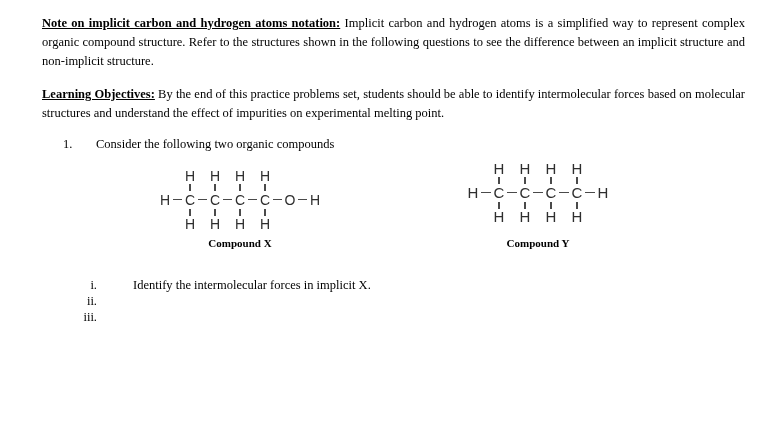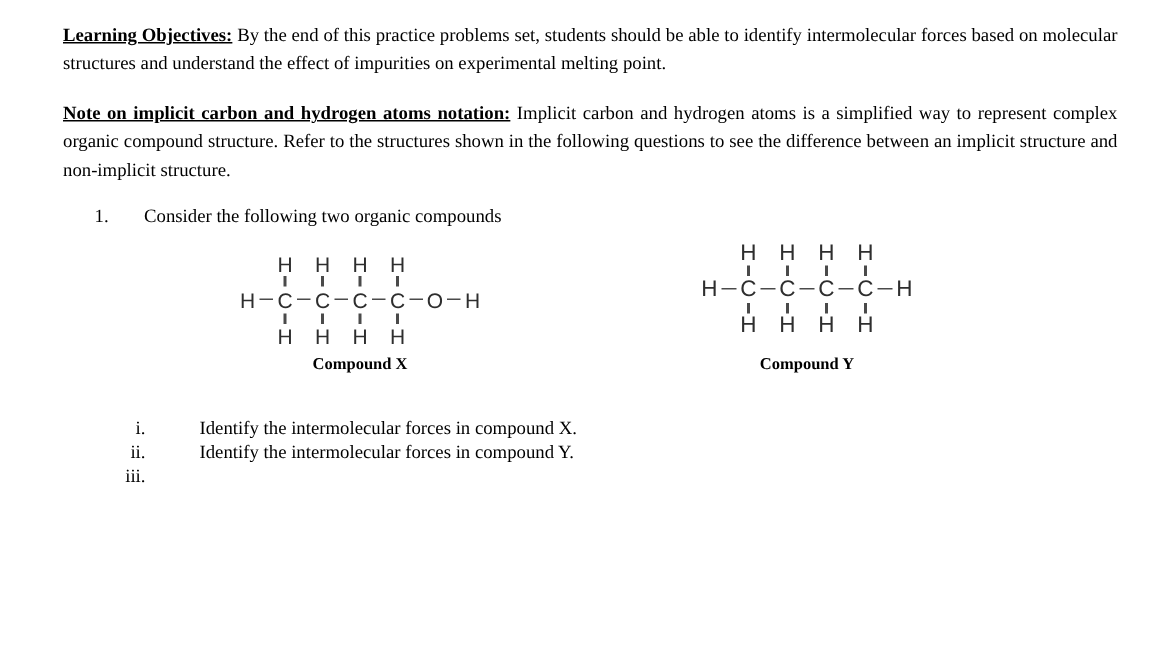--- a/index.html
+++ b/index.html
@@ -68,23 +68,23 @@
   .subq-row { display: flex; line-height: 16px; }
   .subq-numeral { width: 55px; text-align: right; }
   .subq-text { margin-left: 36px; }
 </style>
 </head>
 <body>
 
 <div class="page">
 
 
+  <p class="para"><span class="lead-in">Note on implicit carbon and hydrogen atoms notation:</span><span> Implicit carbon and hydrogen atoms is a simplified way to represent complex organic compound structure. Refer to the structures shown in the following questions to see the difference between an implicit structure and non-implicit structure.</span></p>
+
   <p class="para"><span class="lead-in">Learning Objectives:</span><span> By the end of this practice problems set, students should be able to identify intermolecular forces based on molecular structures and understand the effect of impurities on experimental melting point.</span></p>
-
-  <p class="para"><span class="lead-in">Note on implicit carbon and hydrogen atoms notation:</span><span> Implicit carbon and hydrogen atoms is a simplified way to represent complex organic compound structure. Refer to the structures shown in the following questions to see the difference between an implicit structure and non-implicit structure.</span></p>
 
   <div class="q1-line">
     <span class="q-num">1.</span><span class="q-text">Consider the following two organic compounds</span>
   </div>
 
   <div class="molecules">
     <div class="mol-block mol-x">
       <div class="mol" style="grid-template-columns: 14px 11px 14px 11px 14px 11px 14px 11px 14px 11px 14px 11px 14px;">
           <div class="cell"></div>
           <div class="cell"></div>
@@ -266,24 +266,23 @@
           <div class="cell"></div>
           <div class="cell"></div>
         </div>
       <div class="mol-label">Compound Y</div>
     </div>
   </div>
 
   <div class="subq">
     <div class="subq-row">
       <span class="subq-numeral">i.</span>
-      <span class="subq-text">Identify the intermolecular forces in compound X.</span>
+      <span class="subq-text">Identify the intermolecular forces in implicit X.</span>
     </div>
     <div class="subq-row">
       <span class="subq-numeral">ii.</span>
-      <span class="subq-text">Identify the intermolecular forces in compound Y.</span>
     </div>
     <div class="subq-row">
       <span class="subq-numeral">iii.</span>
     </div>
   </div>
 
 </div>
 
 </body></html>

